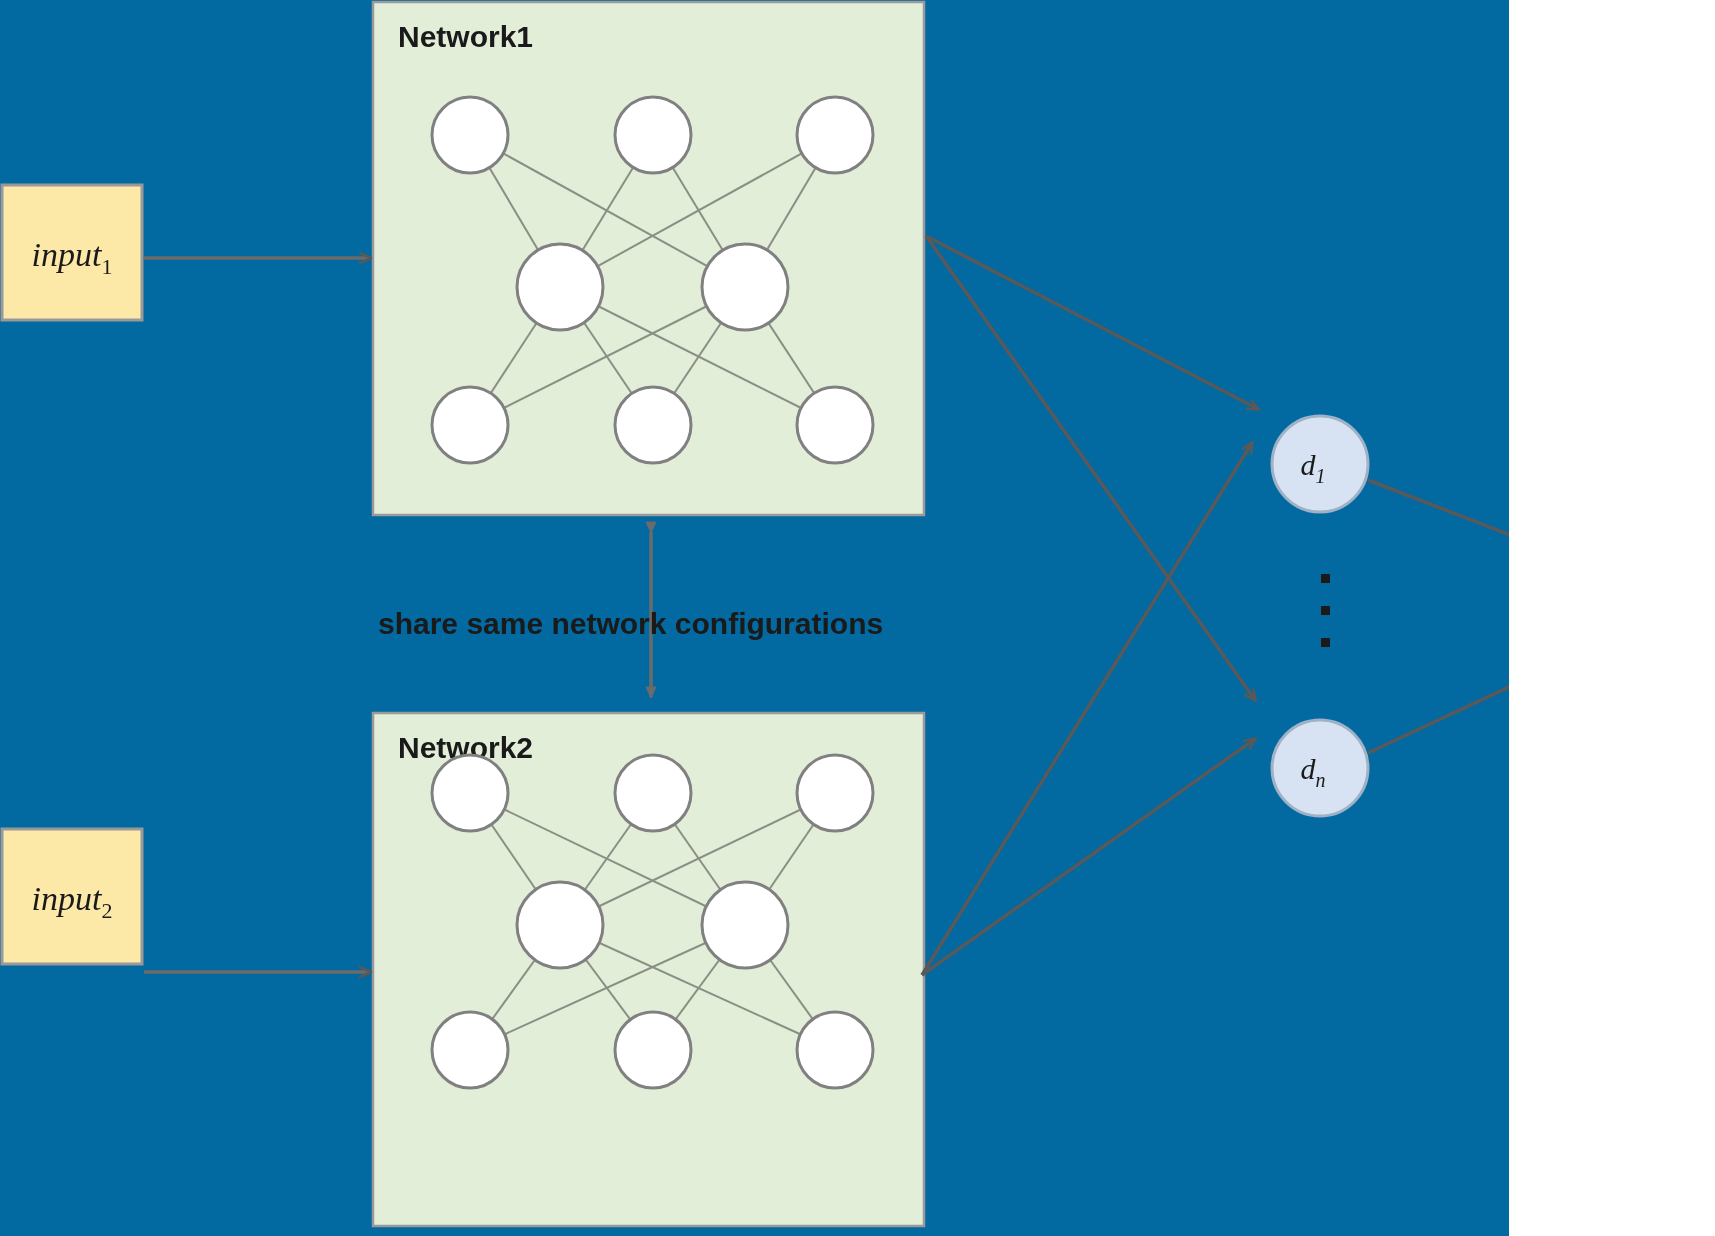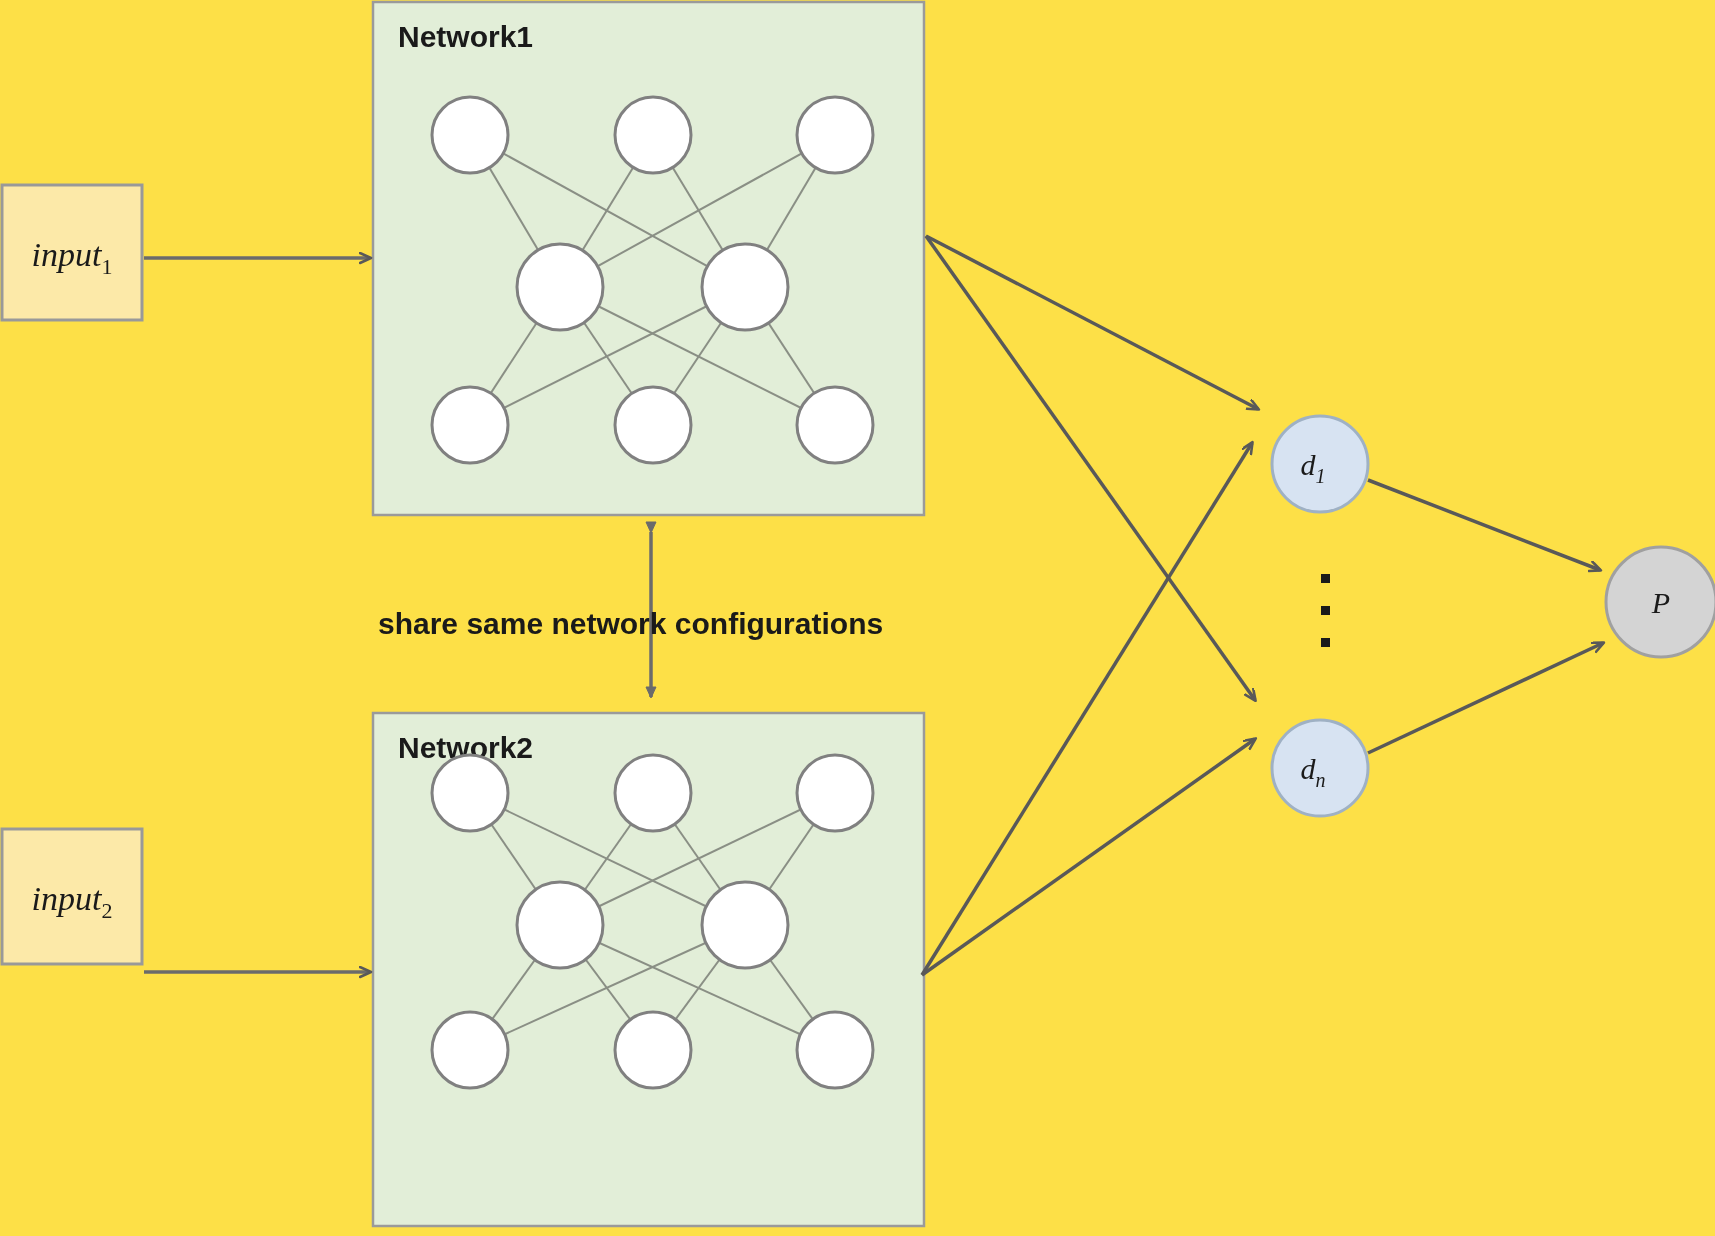--- a/index.html
+++ b/index.html
@@ -5,23 +5,23 @@
   html, body {
     margin: 0;
     padding: 0;
     background: #ffffff;
   }
   body {
     font-family: "Liberation Sans", sans-serif;
   }
   #canvas {
     position: relative;
-    width: 1715px;
+    width: 1509px;
     height: 1236px;
-    background: #fde047;
+    background: #0369a1;
     overflow: hidden;
   }
   svg.diagram {
     position: absolute;
     left: 0;
     top: 0;
     width: 1715px;
     height: 1236px;
   }
   .net-box-label {

